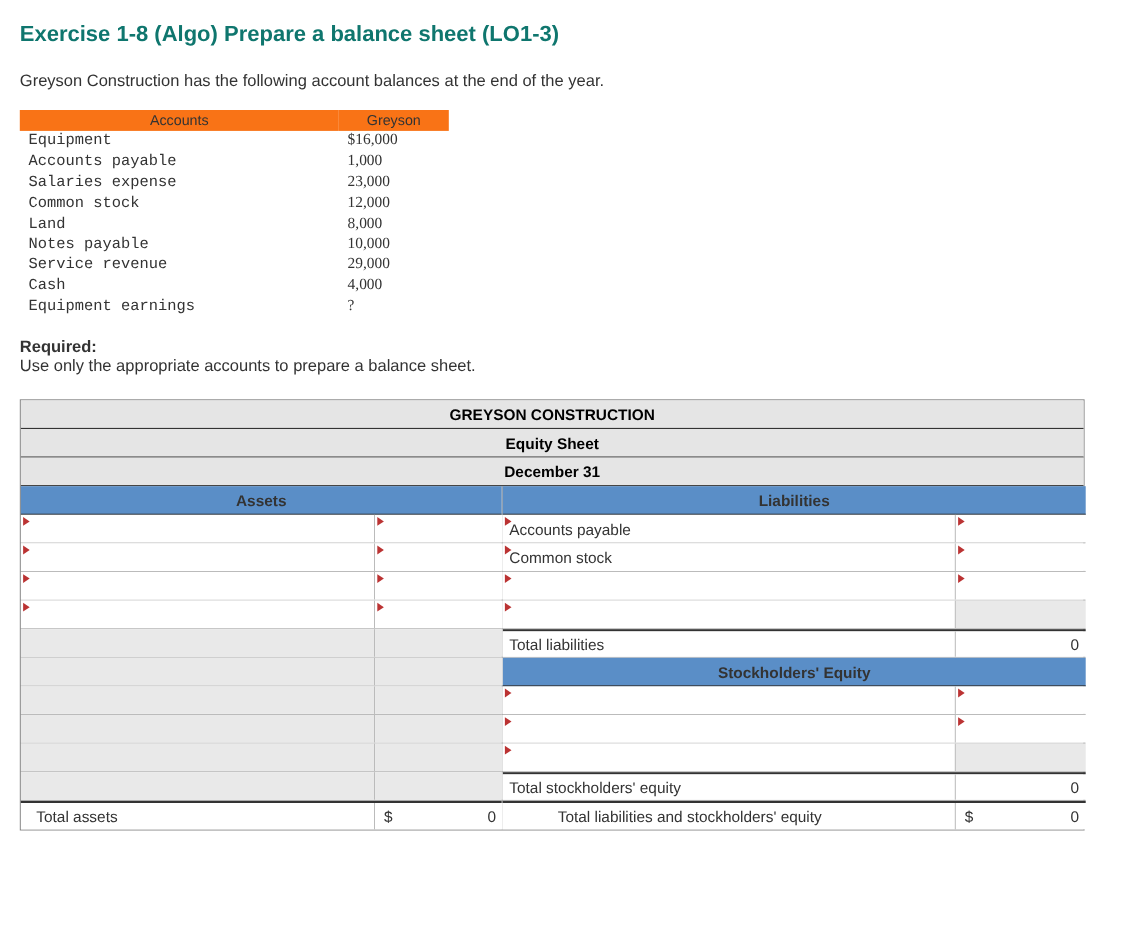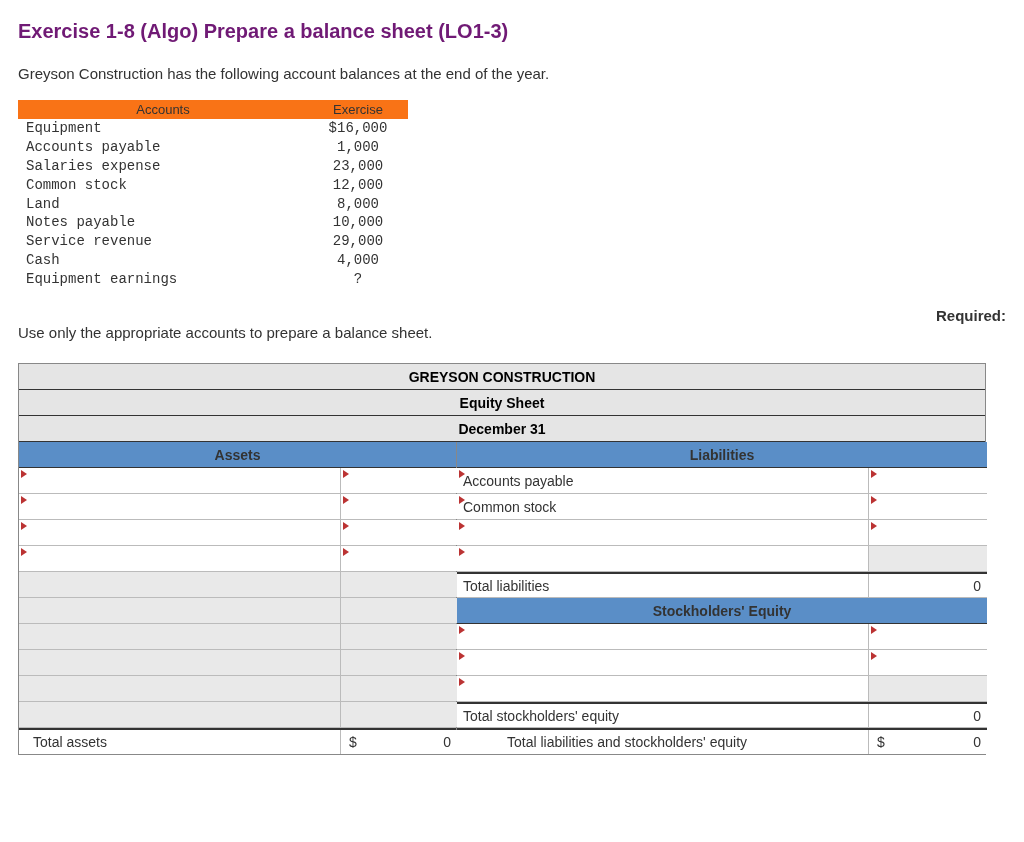--- a/index.html
+++ b/index.html
@@ -8,21 +8,21 @@
     font-size: 14px;
     color: #333;
     margin: 0;
     padding: 20px 18px;
     background: #fff;
     width: 1024px;
   }
   h1 {
     font-size: 20px;
     font-weight: bold;
-    color: #701a75;
+    color: #0f766e;
     margin: 0 0 22px 0;
   }
   .intro {
     font-size: 15px;
     margin: 0 0 18px 0;
   }
   .accounts-table {
     border-collapse: collapse;
     font-family: "Courier New", Courier, monospace;
     font-size: 14px;
@@ -36,26 +36,25 @@
     padding: 2px 8px;
     text-align: center;
     border: none;
   }
   .accounts-table td {
     padding: 0 8px;
     line-height: 1.35;
     margin-top: 29px;
   }
   .accounts-table td.acct { width: 290px; }
-  .accounts-table td.bal { width: 100px; text-align: center; }
+  .accounts-table td.bal { width: 100px; text-align: left; font-family: Liberation Serif, serif; }
   .required-label {
     font-weight: bold;
     font-size: 15px;
     margin: 0;
-    text-align: right;
   }
   .required-text {
     font-size: 15px;
     margin: 0 0 22px 0;
   }
 
   
   .bs-outer {
     border: 1px solid #888;
     width: 968px;
@@ -134,21 +133,21 @@
 <body>
 
 <h1>Exercise 1-8 (Algo) Prepare a balance sheet (LO1-3)</h1>
 
 <p class="intro">Greyson Construction has the following account balances at the end of the year.</p>
 
 <table class="accounts-table">
   <thead>
     <tr>
       <th>Accounts</th>
-      <th>Exercise</th>
+      <th>Greyson</th>
     </tr>
   </thead>
   <tbody>
     <tr>
         <td class="acct">Equipment</td>
         <td class="bal">$16,000</td>
       </tr>
     <tr>
         <td class="acct">Accounts payable</td>
         <td class="bal">1,000</td>

